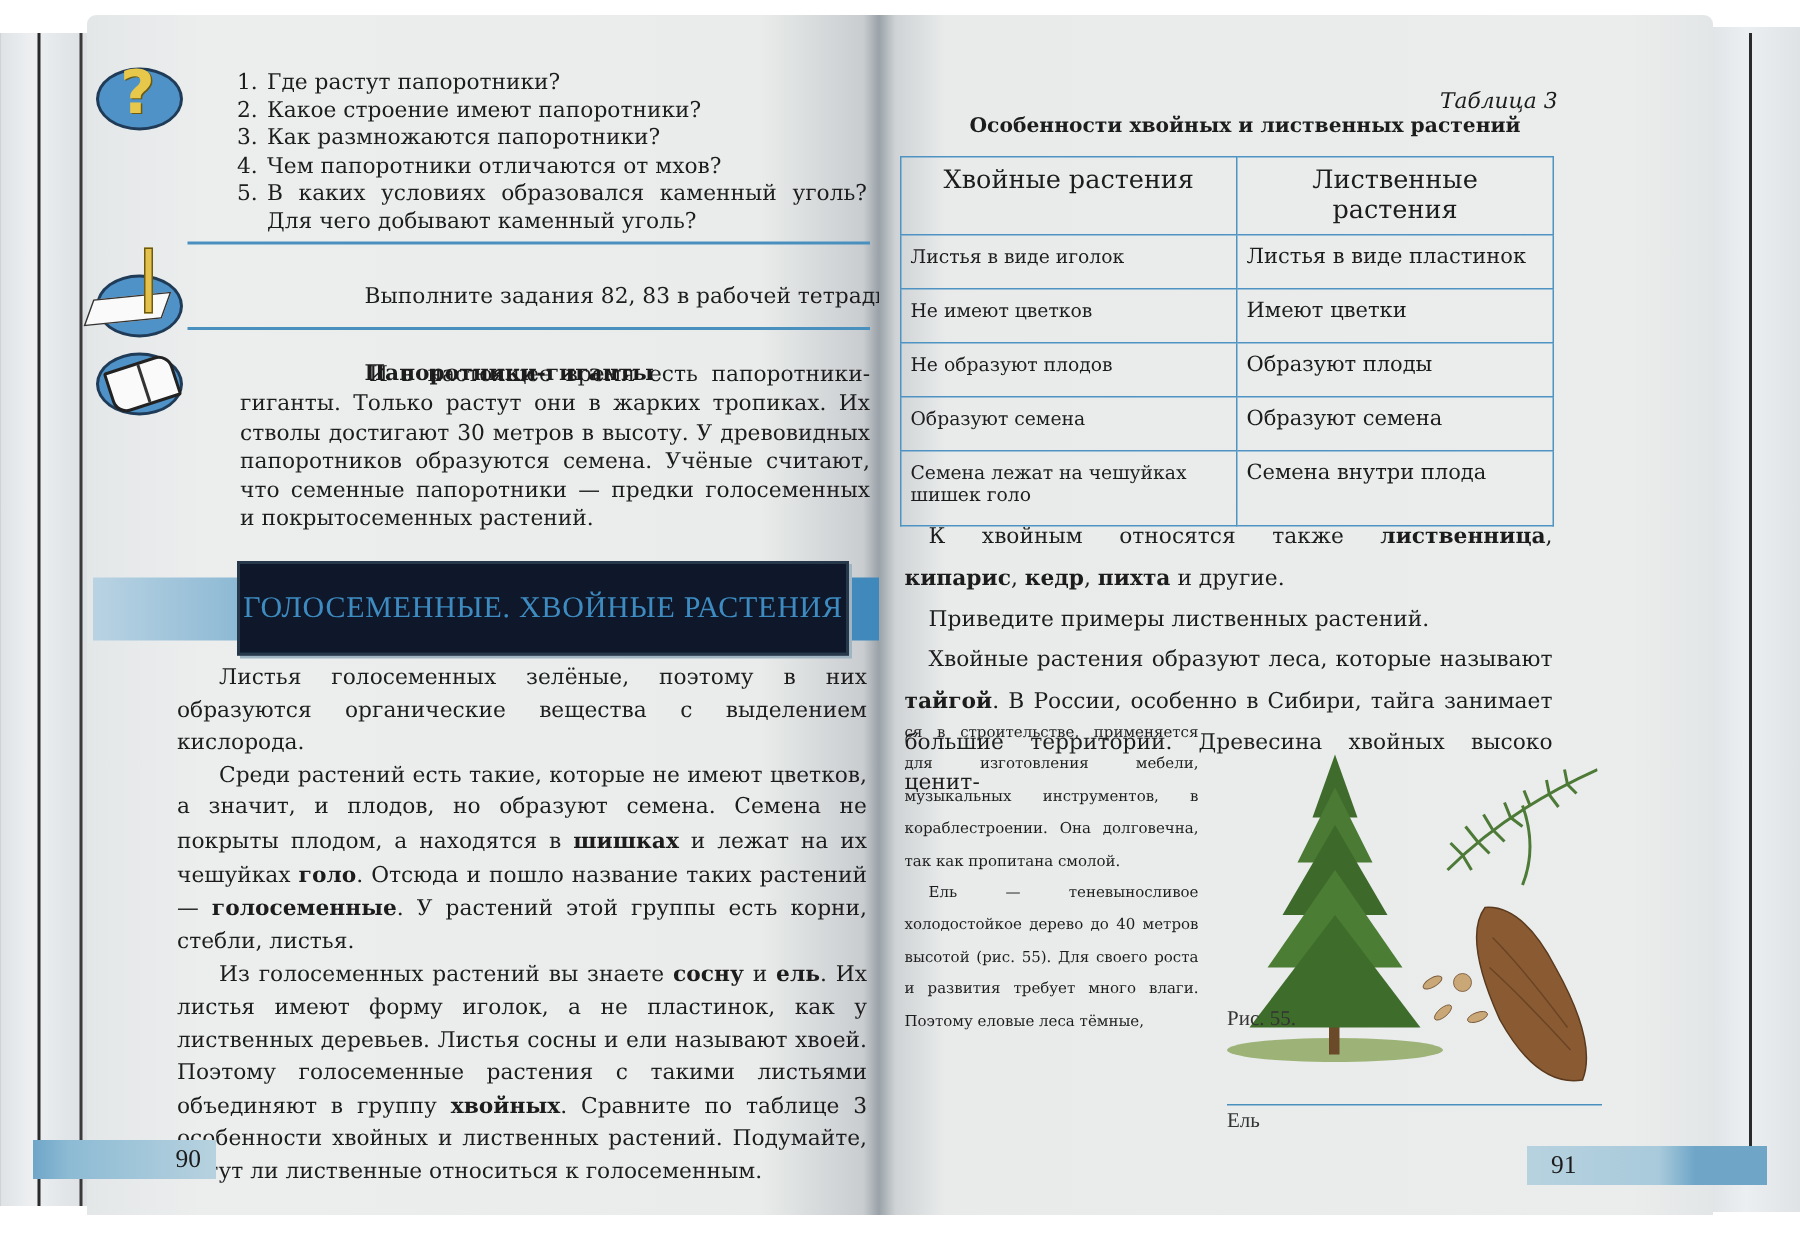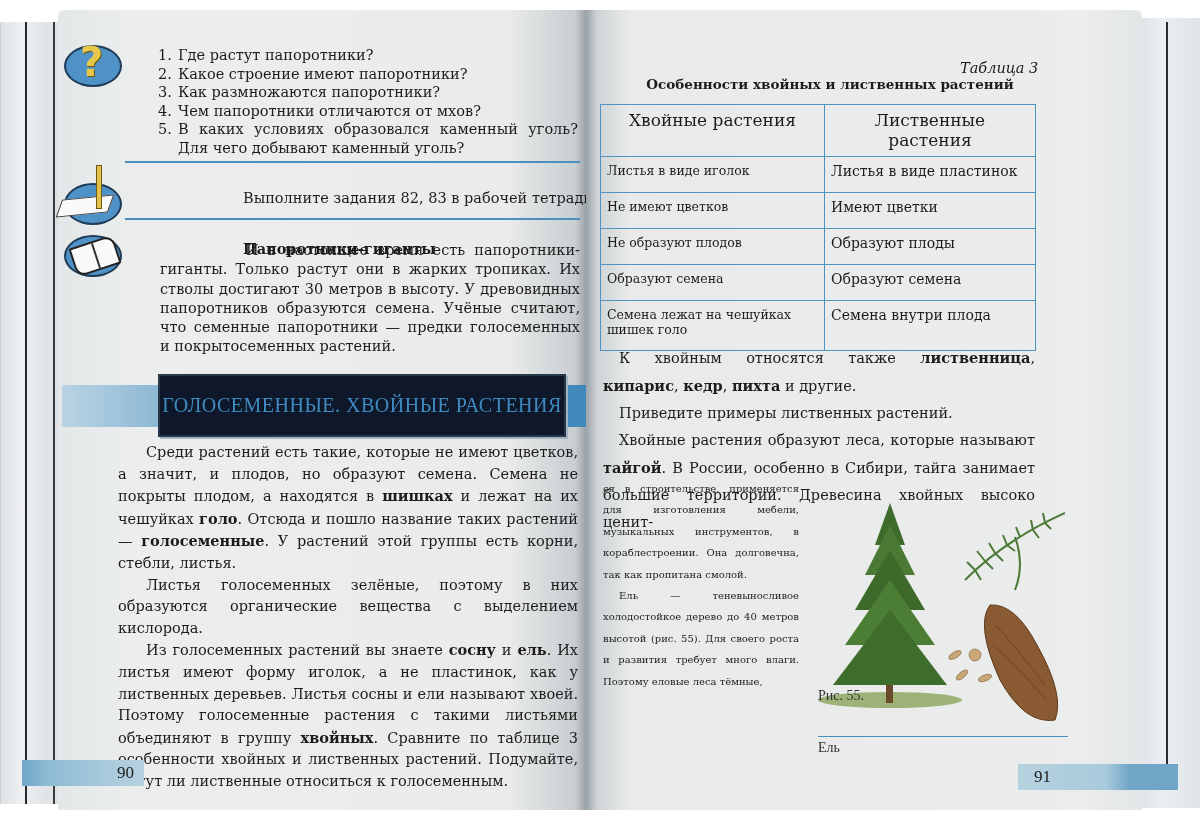--- a/index.html
+++ b/index.html
@@ -129,21 +129,21 @@
     position: absolute; left: 603px; top: 344px; width: 432px; font-size: 14.5px; line-height: 27px; text-align: justify;
   }
   .r-text-top p { text-indent: 16px; }
   .r-text-col {
     position: absolute; left: 603px; top: 478px; width: 196px; font-size: 10px; line-height: 21.4px; text-align: justify;
   }
   .r-text-col p.ind { text-indent: 16px; }
   .r-text-top b { font-weight: bold; }
 
   .figure { position: absolute; left: 815px; top: 495px; width: 250px; height: 230px; }
-  .fig-caption-num { position: absolute; left: 818px; top: 688px; font-family: "Liberation Serif", serif; font-size: 14px; color: #333; }
+  .fig-caption-num { position: absolute; left: 818px; top: 672px; font-family: "Liberation Serif", serif; font-size: 14px; color: #333; }
   .fig-rule { position: absolute; left: 818px; top: 736px; width: 250px; height: 1px; background: #4a90be; }
   .fig-caption-name { position: absolute; left: 818px; top: 740px; font-family: "Liberation Serif", serif; font-size: 14px; color: #333; }
 </style>
 </head>
 <body>
 
 <div class="stack-left">
   <div class="edge1"></div>
   <div class="edge2"></div>
 </div>
@@ -195,22 +195,22 @@
 </div>
 <div class="box-title">Папоротники-гиганты</div>
 <div class="box-text">И в настоящее время есть папоротники-гиганты. Только растут они в жарких тропиках. Их стволы достигают 30 метров в высоту. У древовидных папоротников образуются семена. Учёные считают, что семенные папоротники — предки голосеменных и покрытосеменных растений.</div>
 
 <div class="section-band"></div>
 <div class="section-box">
   <span>ГОЛОСЕМЕННЫЕ. ХВОЙНЫЕ РАСТЕНИЯ</span>
 </div>
 
 <div class="main-text">
+  <p>Листья голосеменных зелёные, поэтому в них образуются органические вещества с выделением кислорода.</p>
   <p><span>Среди растений есть такие, которые не имеют цветков, а значит, и плодов, но образуют семена. Семена не покрыты плодом, а находятся в </span><b>шишках</b><span> и лежат на их чешуйках </span><b>голо</b><span>. Отсюда и пошло название таких растений — </span><b>голосеменные</b><span>. У растений этой группы есть корни, стебли, листья.</span></p>
-  <p>Листья голосеменных зелёные, поэтому в них образуются органические вещества с выделением кислорода.</p>
   <p><span>Из голосеменных растений вы знаете </span><b>сосну</b><span> и </span><b>ель</b><span>. Их листья имеют форму иголок, а не пластинок, как у лиственных деревьев. Листья сосны и ели называют хвоей. Поэтому голосеменные растения с такими листьями объединяют в группу </span><b>хвойных</b><span>. Сравните по таблице 3 особенности хвойных и лиственных растений. Подумайте, могут ли лиственные относиться к голосеменным.</span></p>
 </div>
 
 <div class="page-num-bar page-num-left">
   <span>90</span>
 </div>
 
 <div class="page page-right"></div>
 
 <div class="table-label">Таблица 3</div>

